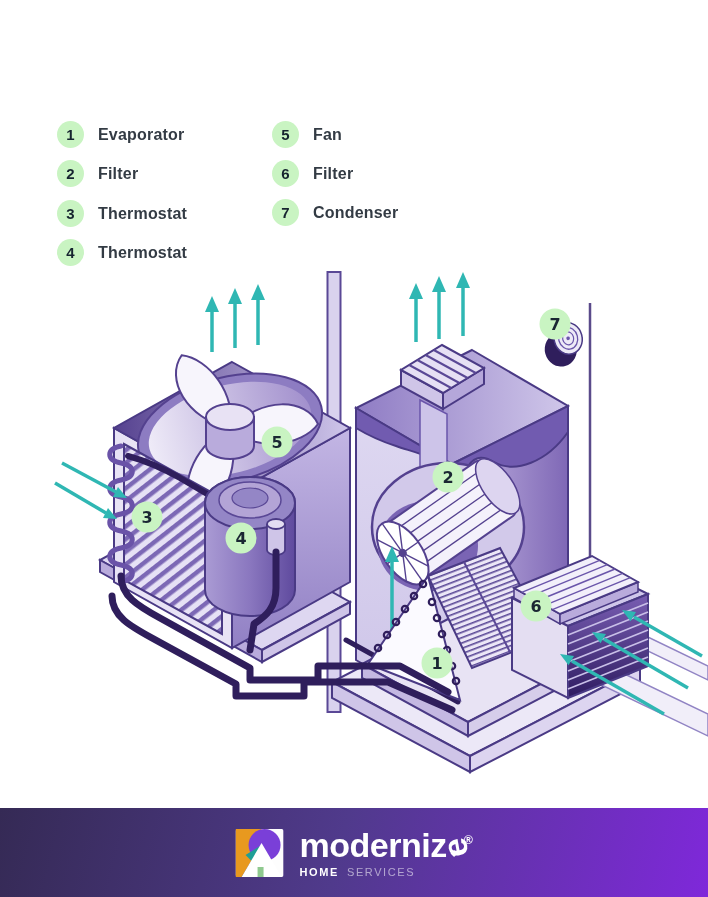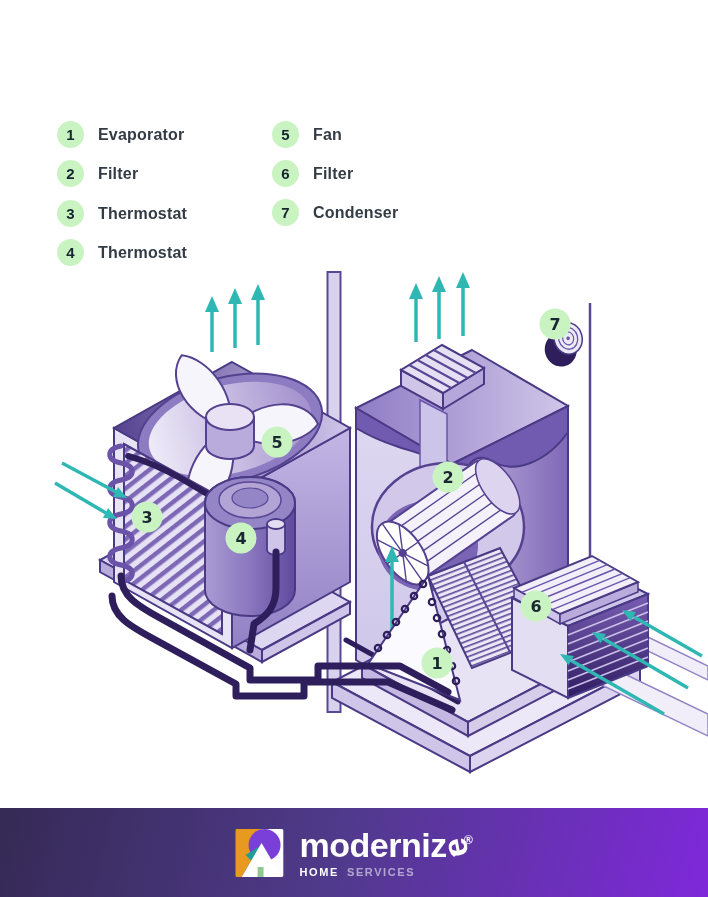--- a/index.html
+++ b/index.html
@@ -24,21 +24,21 @@
         display:flex;align-items:center;}
   .logo-icon{width:48px;height:48px;display:block;}
   .logo-text{margin-left:16px;}
   .brand{color:#ffffff;font-size:34px;font-weight:700;line-height:1;letter-spacing:-.5px;position:relative;}
   .brand-e{display:inline-block;transform:rotate(-100deg);transform-origin:55% 55%;}
   .brand-dot{display:inline-block;width:5px;height:5px;background:#ffffff;
              transform:rotate(45deg);margin-left:-14px;margin-bottom:1px;}
   .brand-reg{font-size:12px;vertical-align:super;margin-left:8px;font-weight:700;}
   .tagline{margin-top:4px;font-size:11px;letter-spacing:1.6px;display:flex;gap:8px;}
   .tg-bold{color:#ffffff;font-weight:700;}
-  .tg-light{color:rgba(255,255,255,.55);font-weight:700;}
+  .tg-light{color:rgba(255,255,255,.55);font-weight:400;}
 </style>
 </head>
 <body>
 
 <div class="page">
 
 
   <div class="legend-item" style="left:57px;top:121px;">
     <span class="legend-badge">1</span>
     <span class="legend-label">Evaporator</span>

